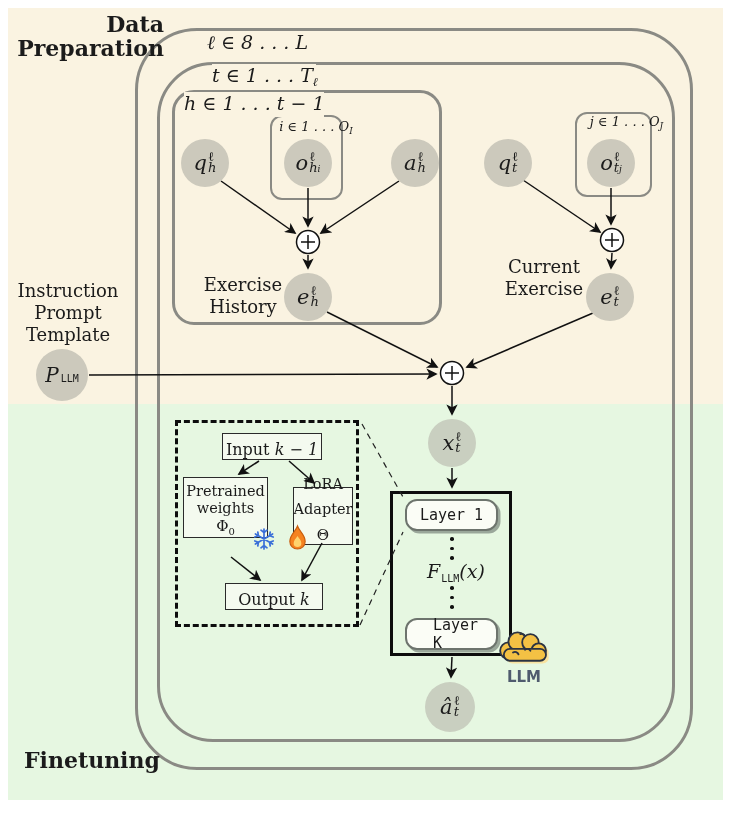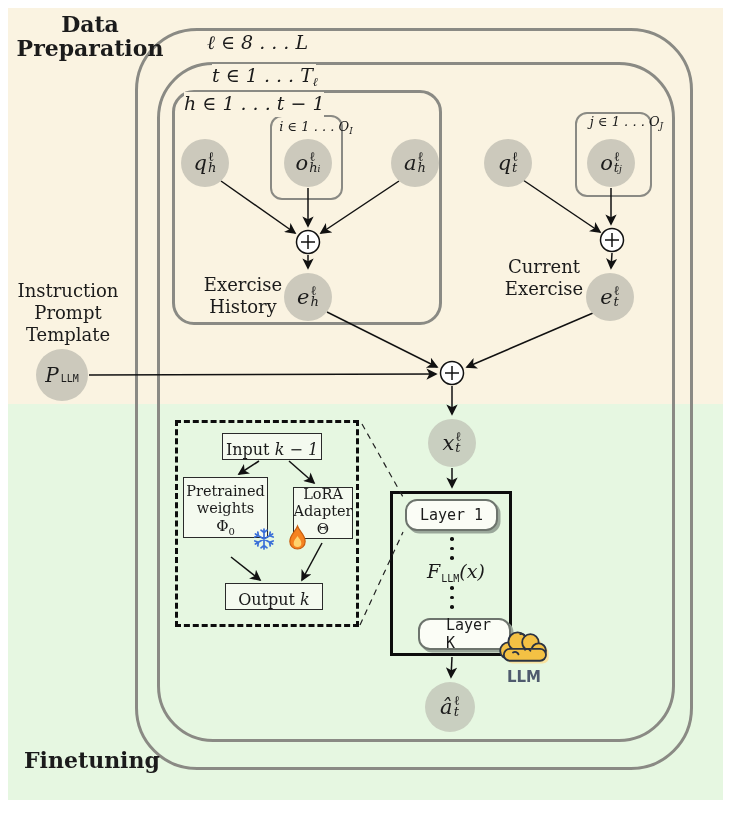--- a/index.html
+++ b/index.html
@@ -8,21 +8,21 @@
   .bg{position:absolute;left:8px;width:715px;}
   .bg-cream{top:8px;height:396px;background:#faf3e1;}
   .bg-green{top:404px;height:396px;background:#e6f7e1;}
 
   .plate{position:absolute;border:3px solid #8a8a84;box-sizing:border-box;background:transparent;}
   .plate-label{position:absolute;font-style:italic;font-size:19px;white-space:nowrap;z-index:22;}
   .plate-label-sm{font-size:13px;}
   .plsub{font-size:12px;vertical-align:-4px;font-style:italic;}
   .plsub-sm{font-size:9px;vertical-align:-3px;}
 
-  .seclabel{position:absolute;font-weight:bold;font-size:22px;line-height:24px;text-align:center;z-index:22;}
+  .seclabel{position:absolute;font-weight:bold;font-size:22px;line-height:24px;text-align:right;z-index:22;}
   .sidelabel{position:absolute;font-size:18px;line-height:22px;text-align:center;z-index:22;}
 
   .node{position:absolute;width:48px;height:48px;border-radius:50%;background:#ccc9bc;
         display:flex;align-items:center;justify-content:center;z-index:50;}
   .node-green{background:#c9cfc0;}
   .mbase{font-style:italic;font-size:21px;line-height:1;}
   .mscripts{display:inline-flex;flex-direction:column;align-items:flex-start;margin-left:1px;}
   .msup{font-size:13px;line-height:11px;font-style:normal;}
   .msub{font-size:13px;line-height:11px;font-style:italic;}
   .msubsub{font-size:9px;font-style:italic;}
@@ -165,21 +165,21 @@
   <div class="obox" style="left:222px;top:433px;width:100px;height:27px;">
       <span><span>Input</span>&nbsp;<i>k − 1</i></span>
     </div>
 
   <div class="obox" style="left:183px;top:477px;width:85px;height:61px;">
       <span class="small">Pretrained</span>
       <span class="small">weights</span>
       <span class="sym"><span>Φ</span><sub>0</sub></span>
     </div>
 
-  <div class="obox" style="left:293px;top:487px;width:60px;height:52px;">
+  <div class="obox" style="left:293px;top:487px;width:60px;height:58px;gap:8px;">
       <span class="small">LoRA</span>
       <span class="small">Adapter</span>
       <span class="sym">Θ</span>
     </div>
 
   <div class="obox" style="left:225px;top:583px;width:98px;height:27px;">
       <span><span>Output</span>&nbsp;<i>k</i></span>
     </div>
 
   <div class="iconwrap" style="left:252px;top:527px;width:24px;height:24px;">
@@ -192,21 +192,21 @@
 
   <div class="iconwrap" style="left:286px;top:524px;width:23px;height:29px;">
     <svg width="23" height="29" viewBox="0 0 24 29" fill="none">
       <path d="M12 1.5 C10 7.5 4 10.5 4 17.5 a8 8 0 0 0 16 0 C20 10.5 14 7.5 12 1.5 Z" fill="#f58220" stroke="#c85d0e" stroke-width="1.2"></path>
       <path d="M12 12 c-1.8 3.2 -4 4.4 -4 7.4 a4 4 0 0 0 8 0 c0 -3 -2.2 -4.2 -4 -7.4 Z" fill="#ffd36e"></path>
     </svg>
   </div>
 
   <div class="llmblock"></div>
   <div class="layerbox" style="left:405px;top:499px;">Layer 1</div>
-  <div class="layerbox" style="left:418px;top:618px;padding-left:26px;">Layer K</div>
+  <div class="layerbox" style="left:405px;top:618px;padding-left:26px;">Layer K</div>
   <div class="dotcol" style="top:537px;">
       <span class="dot"></span>
       <span class="dot"></span>
       <span class="dot"></span>
     </div>
   <div class="dotcol" style="top:586px;">
       <span class="dot"></span>
       <span class="dot"></span>
       <span class="dot"></span>
     </div>

